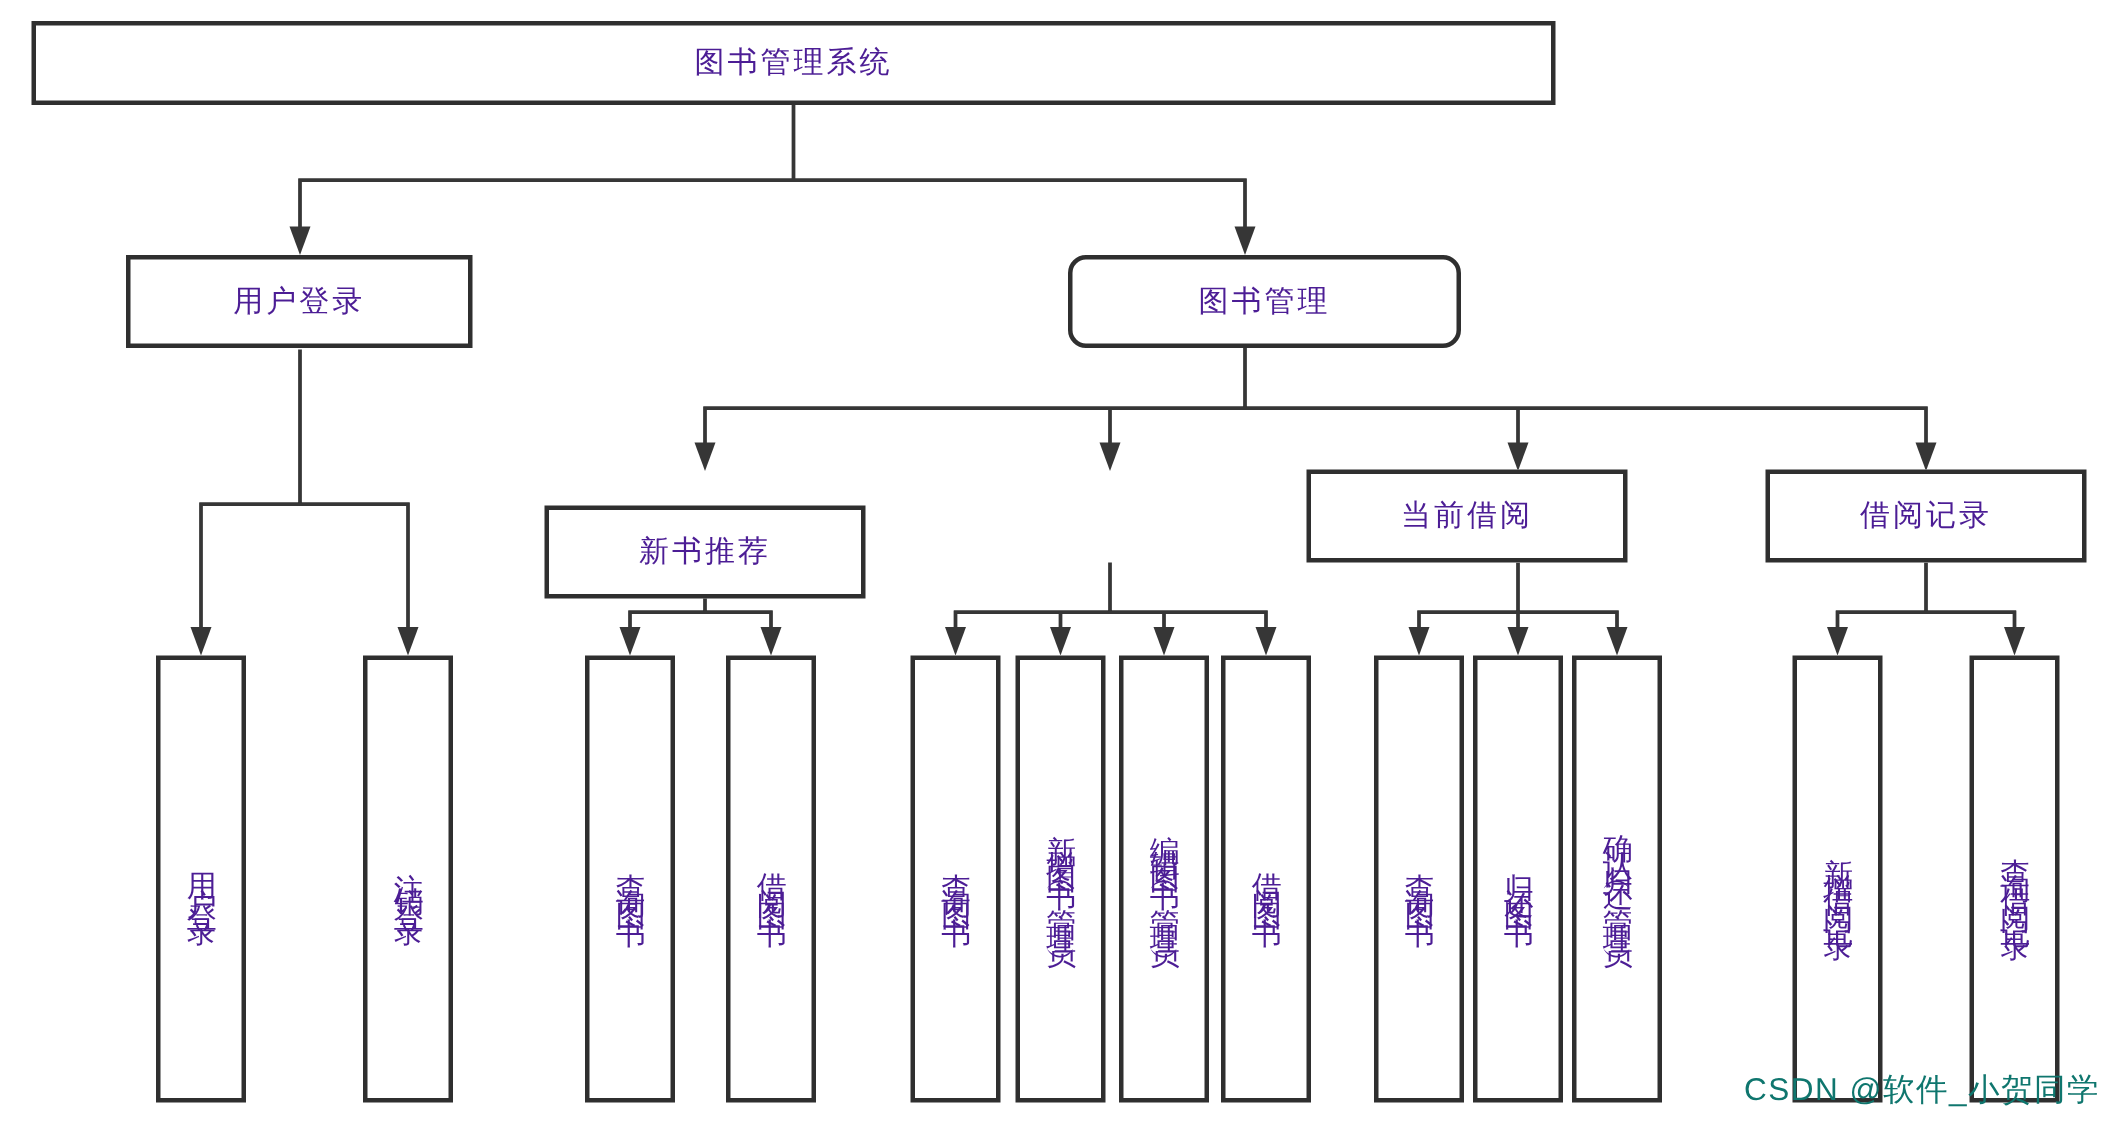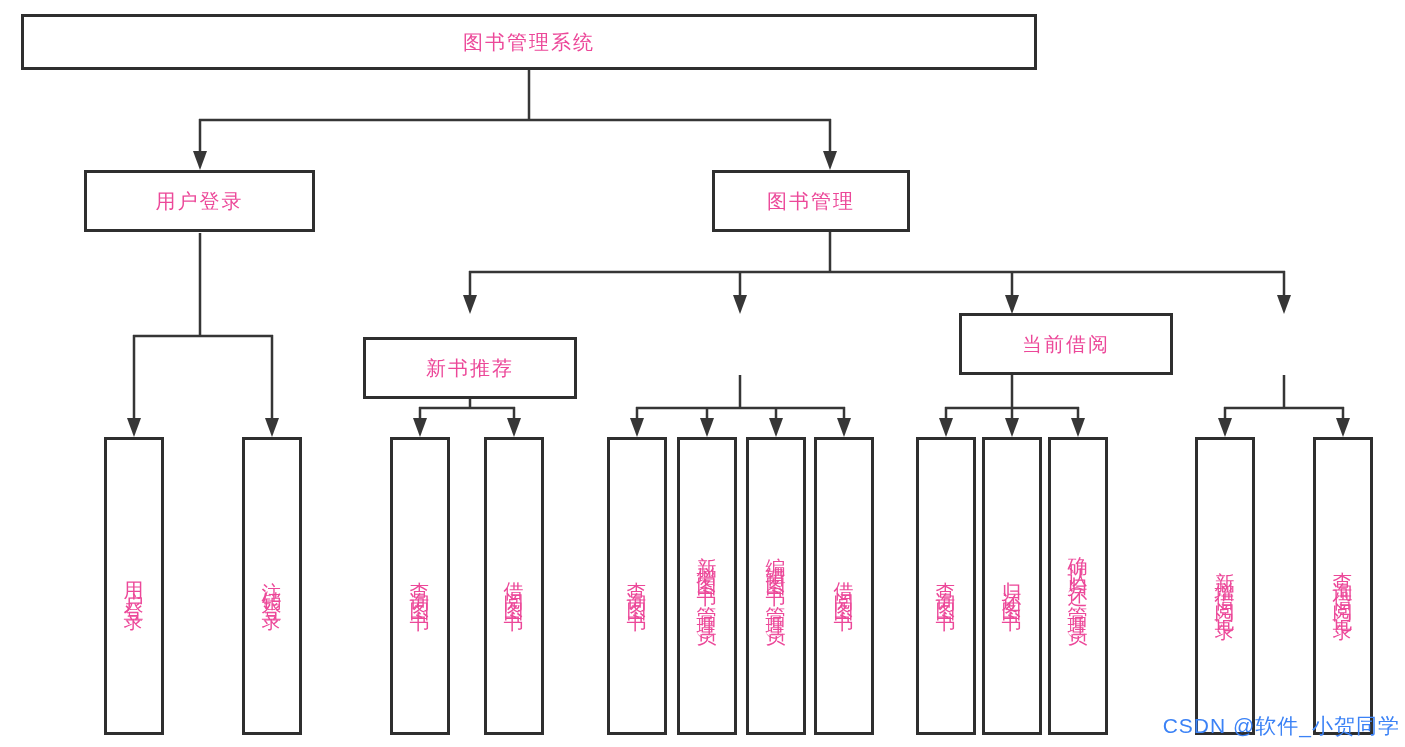--- a/index.html
+++ b/index.html
@@ -19,45 +19,45 @@
   #connectors path.line { stroke: #363636; stroke-width: 2.5; fill: none; }
   #connectors path.arrow { fill: #363636; stroke: none; }
   .node {
     position: absolute;
     box-sizing: border-box;
     background: #ffffff;
     border: 3px solid #2f2f2f;
     display: flex;
     align-items: center;
     justify-content: center;
-    color: #ec4899;
+    color: #4c1d95;
   }
   .hnode span {
     font-size: 20px;
     letter-spacing: 2px;
     white-space: nowrap;
     line-height: 1;
   }
   .vnode span {
     writing-mode: vertical-rl;
     text-orientation: mixed;
     font-size: 20px;
     letter-spacing: 10px;
     line-height: 1;
   }
   
   .n-root  { left: 21px;  top: 14px;  width: 1016px; height: 56px; }
   
   .n-login { left: 84px;  top: 170px; width: 231px;  height: 62px; }
-  .n-mgmt  { left: 712px; top: 170px; width: 198px;  height: 62px; }
+  .n-mgmt  { left: 712px; top: 170px; width: 262px;  height: 62px; border-radius: 12px; }
   
   .n-l3 { top: 313px; height: 62px; width: 214px; }
   .n-new  { left: 363px; margin-top: 24px; }
   .n-bor  { left: 633px; }
-  .n-cur  { left: 959px; justify-content: center; }
+  .n-cur  { left: 871px; justify-content: center; }
   .n-rec  { left: 1177px; }
   
   .n-leaf { top: 437px; height: 298px; width: 60px; }
   .lf-0  { left: 104px; }
   .lf-1  { left: 242px; }
   .lf-2  { left: 390px; }
   .lf-3  { left: 484px; }
   .lf-4  { left: 607px; }
   .lf-5  { left: 677px; }
   .lf-6  { left: 746px; }
@@ -65,21 +65,21 @@
   .lf-8  { left: 916px; }
   .lf-9  { left: 982px; }
   .lf-10 { left: 1048px; }
   .lf-11 { left: 1195px; }
   .lf-12 { left: 1313px; }
   #watermark {
     position: absolute;
     right: 5px;
     top: 712px;
     font-size: 21px;
-    color: #3b82f6;
+    color: #0f766e;
     letter-spacing: 1px;
     white-space: nowrap;
     z-index: 5;
     margin-left: 44px;
   }
 </style>
 </head>
 <body>
 
 <div id="stage">
@@ -137,20 +137,23 @@
   <div class="node hnode n-mgmt">
     <span>图书管理</span>
   </div>
 
   <div class="node hnode n-l3 n-new">
     <span>新书推荐</span>
   </div>
   <div class="node hnode n-l3 n-cur">
     <span>当前借阅</span>
   </div>
+  <div class="node hnode n-l3 n-rec">
+    <span>借阅记录</span>
+  </div>
 
   <div class="node vnode n-leaf lf-0">
     <span>用户登录</span>
   </div>
   <div class="node vnode n-leaf lf-1">
     <span>注销登录</span>
   </div>
 
   <div class="node vnode n-leaf lf-2">
     <span>查询图书</span>

